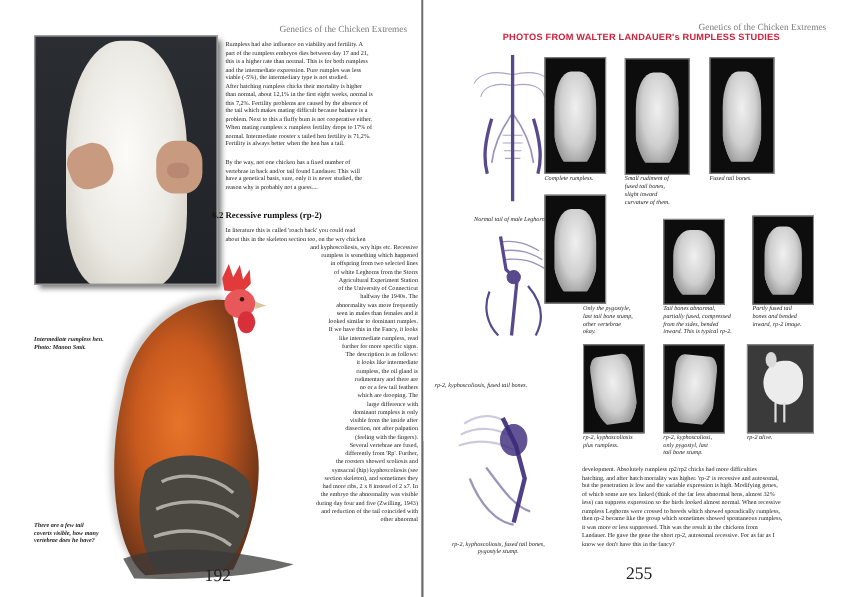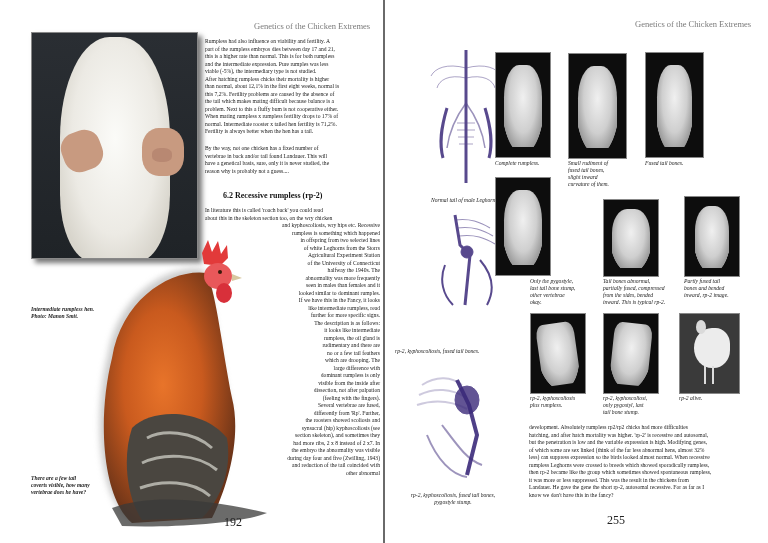--- a/index.html
+++ b/index.html
@@ -4,26 +4,26 @@
 <style>
   html,body{margin:0;padding:0;}
   body{width:768px;height:543px;position:relative;background:#fff;overflow:hidden;font-family:"Liberation Serif",serif;color:#111;}
   .page{position:absolute;top:0;height:401px;background:#fff;}
   .left{left:0;width:383px;}
   .spine{position:absolute;left:383px;top:0;width:2px;height:543px;background:#6a6a6a;}
   .right{left:385px;width:383px;}
   .running{position:absolute;font-size:8.5px;color:#7a7a7a;}
   .body-text{position:absolute;font-size:5.6px;line-height:7.5px;color:#1a1a1a;}
   .caption{position:absolute;font-size:5.6px;line-height:7px;font-style:italic;color:#1a1a1a;}
-  .pgnum{position:absolute;font-size:12px;color:#222;margin-left:38px;}
+  .pgnum{position:absolute;font-size:16px;color:#222;}
   .hen-photo{position:absolute;left:31px;top:32px;width:165px;height:225px;background:linear-gradient(180deg,#2a2e33 0%,#1f2327 100%);box-shadow:4px 4px 5px #777;border:1px solid #888;overflow:hidden;}
   .hen-body{position:absolute;left:28px;top:4px;width:110px;height:225px;background:radial-gradient(ellipse at 50% 45%,#fbfbf8 0%,#eceae4 55%,#d8d5cc 80%);border-radius:45% 45% 30% 30%;}
   .hand{position:absolute;background:#c89a80;border-radius:40%;}
   .rooster{position:absolute;left:92px;top:238px;width:210px;height:290px;}
-  .section-title{position:absolute;left:223px;top:191px;font-size:8px;font-weight:bold;color:#111;}
+  .section-title{position:absolute;left:193px;top:191px;font-size:8px;font-weight:bold;color:#111;}
   .rtitle{position:absolute;left:72px;top:28px;font-family:"Liberation Sans",sans-serif;font-weight:bold;font-size:8.4px;color:#d0203a;letter-spacing:.2px;}
   .xray{position:absolute;background:#0d0d0d;border:1px solid #888;}
   .xray .bone{position:absolute;left:15%;top:12%;width:70%;height:78%;background:radial-gradient(ellipse at 50% 40%,#f0f0f0 0%,#cfcfcf 50%,#9a9a9a 80%,transparent 82%);border-radius:40% 40% 20% 20%;}
   .skel{position:absolute;}
   .wrap-line{display:block;white-space:nowrap;}
 </style>
 </head>
 <body>
 
 <div class="page left">
@@ -133,20 +133,21 @@
     <span class="wrap-line">vertebrae does he have?</span>
   </div>
 
   <div class="pgnum" style="left:186px;top:515px;">192</div>
 </div>
 
 <div class="spine"></div>
 
 <div class="page right">
   <div class="running" style="left:250px;top:19px;">Genetics of the Chicken Extremes</div>
+  <div class="rtitle">PHOTOS FROM WALTER LANDAUER's RUMPLESS STUDIES</div>
 
   <svg class="skel" style="left:42px;top:48px;width:78px;height:140px;" viewBox="0 0 78 140">
     <g stroke="#3b2a7a" fill="none" opacity=".85">
       <path d="M39,2 L39,135" stroke-width="3"></path>
       <path d="M39,20 C20,15 8,20 4,28 M39,20 C58,15 70,20 74,28 M39,30 C22,26 12,32 10,40 M39,30 C56,26 66,32 68,40" stroke-width="1" opacity=".5"></path>
       <path d="M20,60 C14,80 12,95 16,110 M58,60 C64,80 66,95 62,110" stroke-width="3"></path>
       <path d="M39,55 C28,70 22,85 20,100 M39,55 C50,70 56,85 58,100" stroke-width="1.5" opacity=".6"></path>
       <path d="M30,75 L48,75 M30,82 L48,82 M31,89 L47,89 M32,96 L46,96" stroke-width="1" opacity=".5"></path>
     </g>
   </svg>

